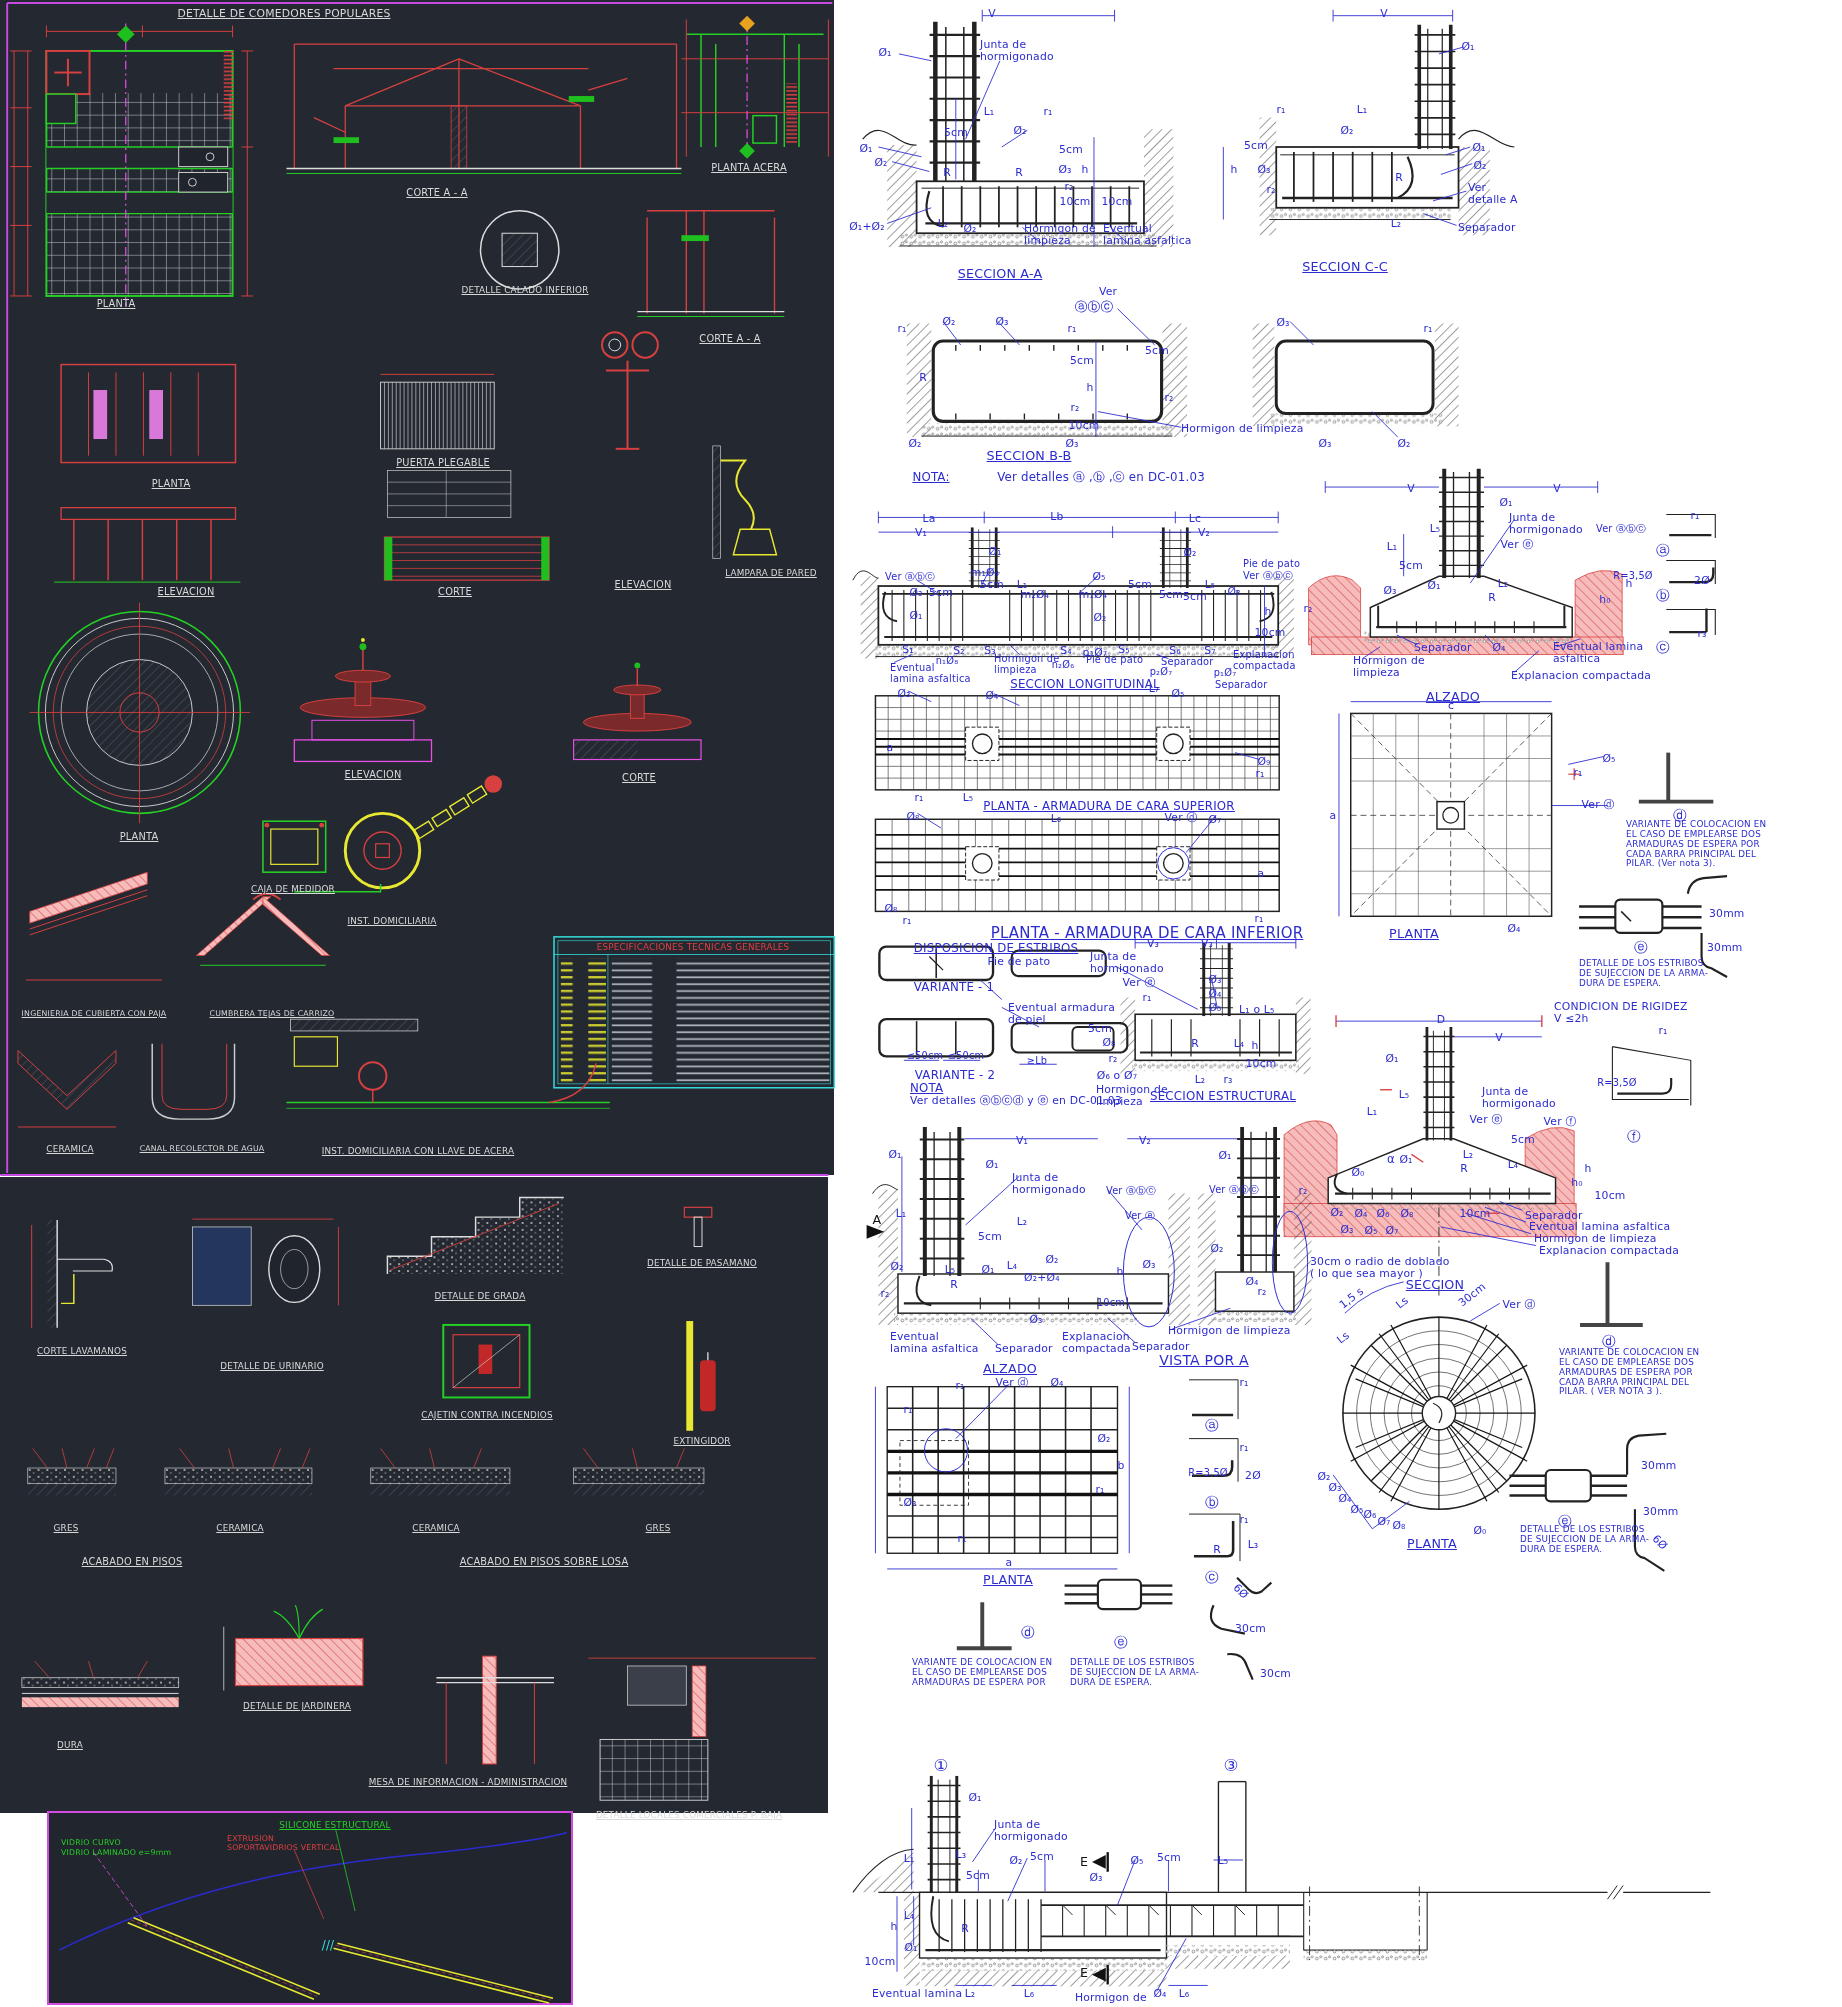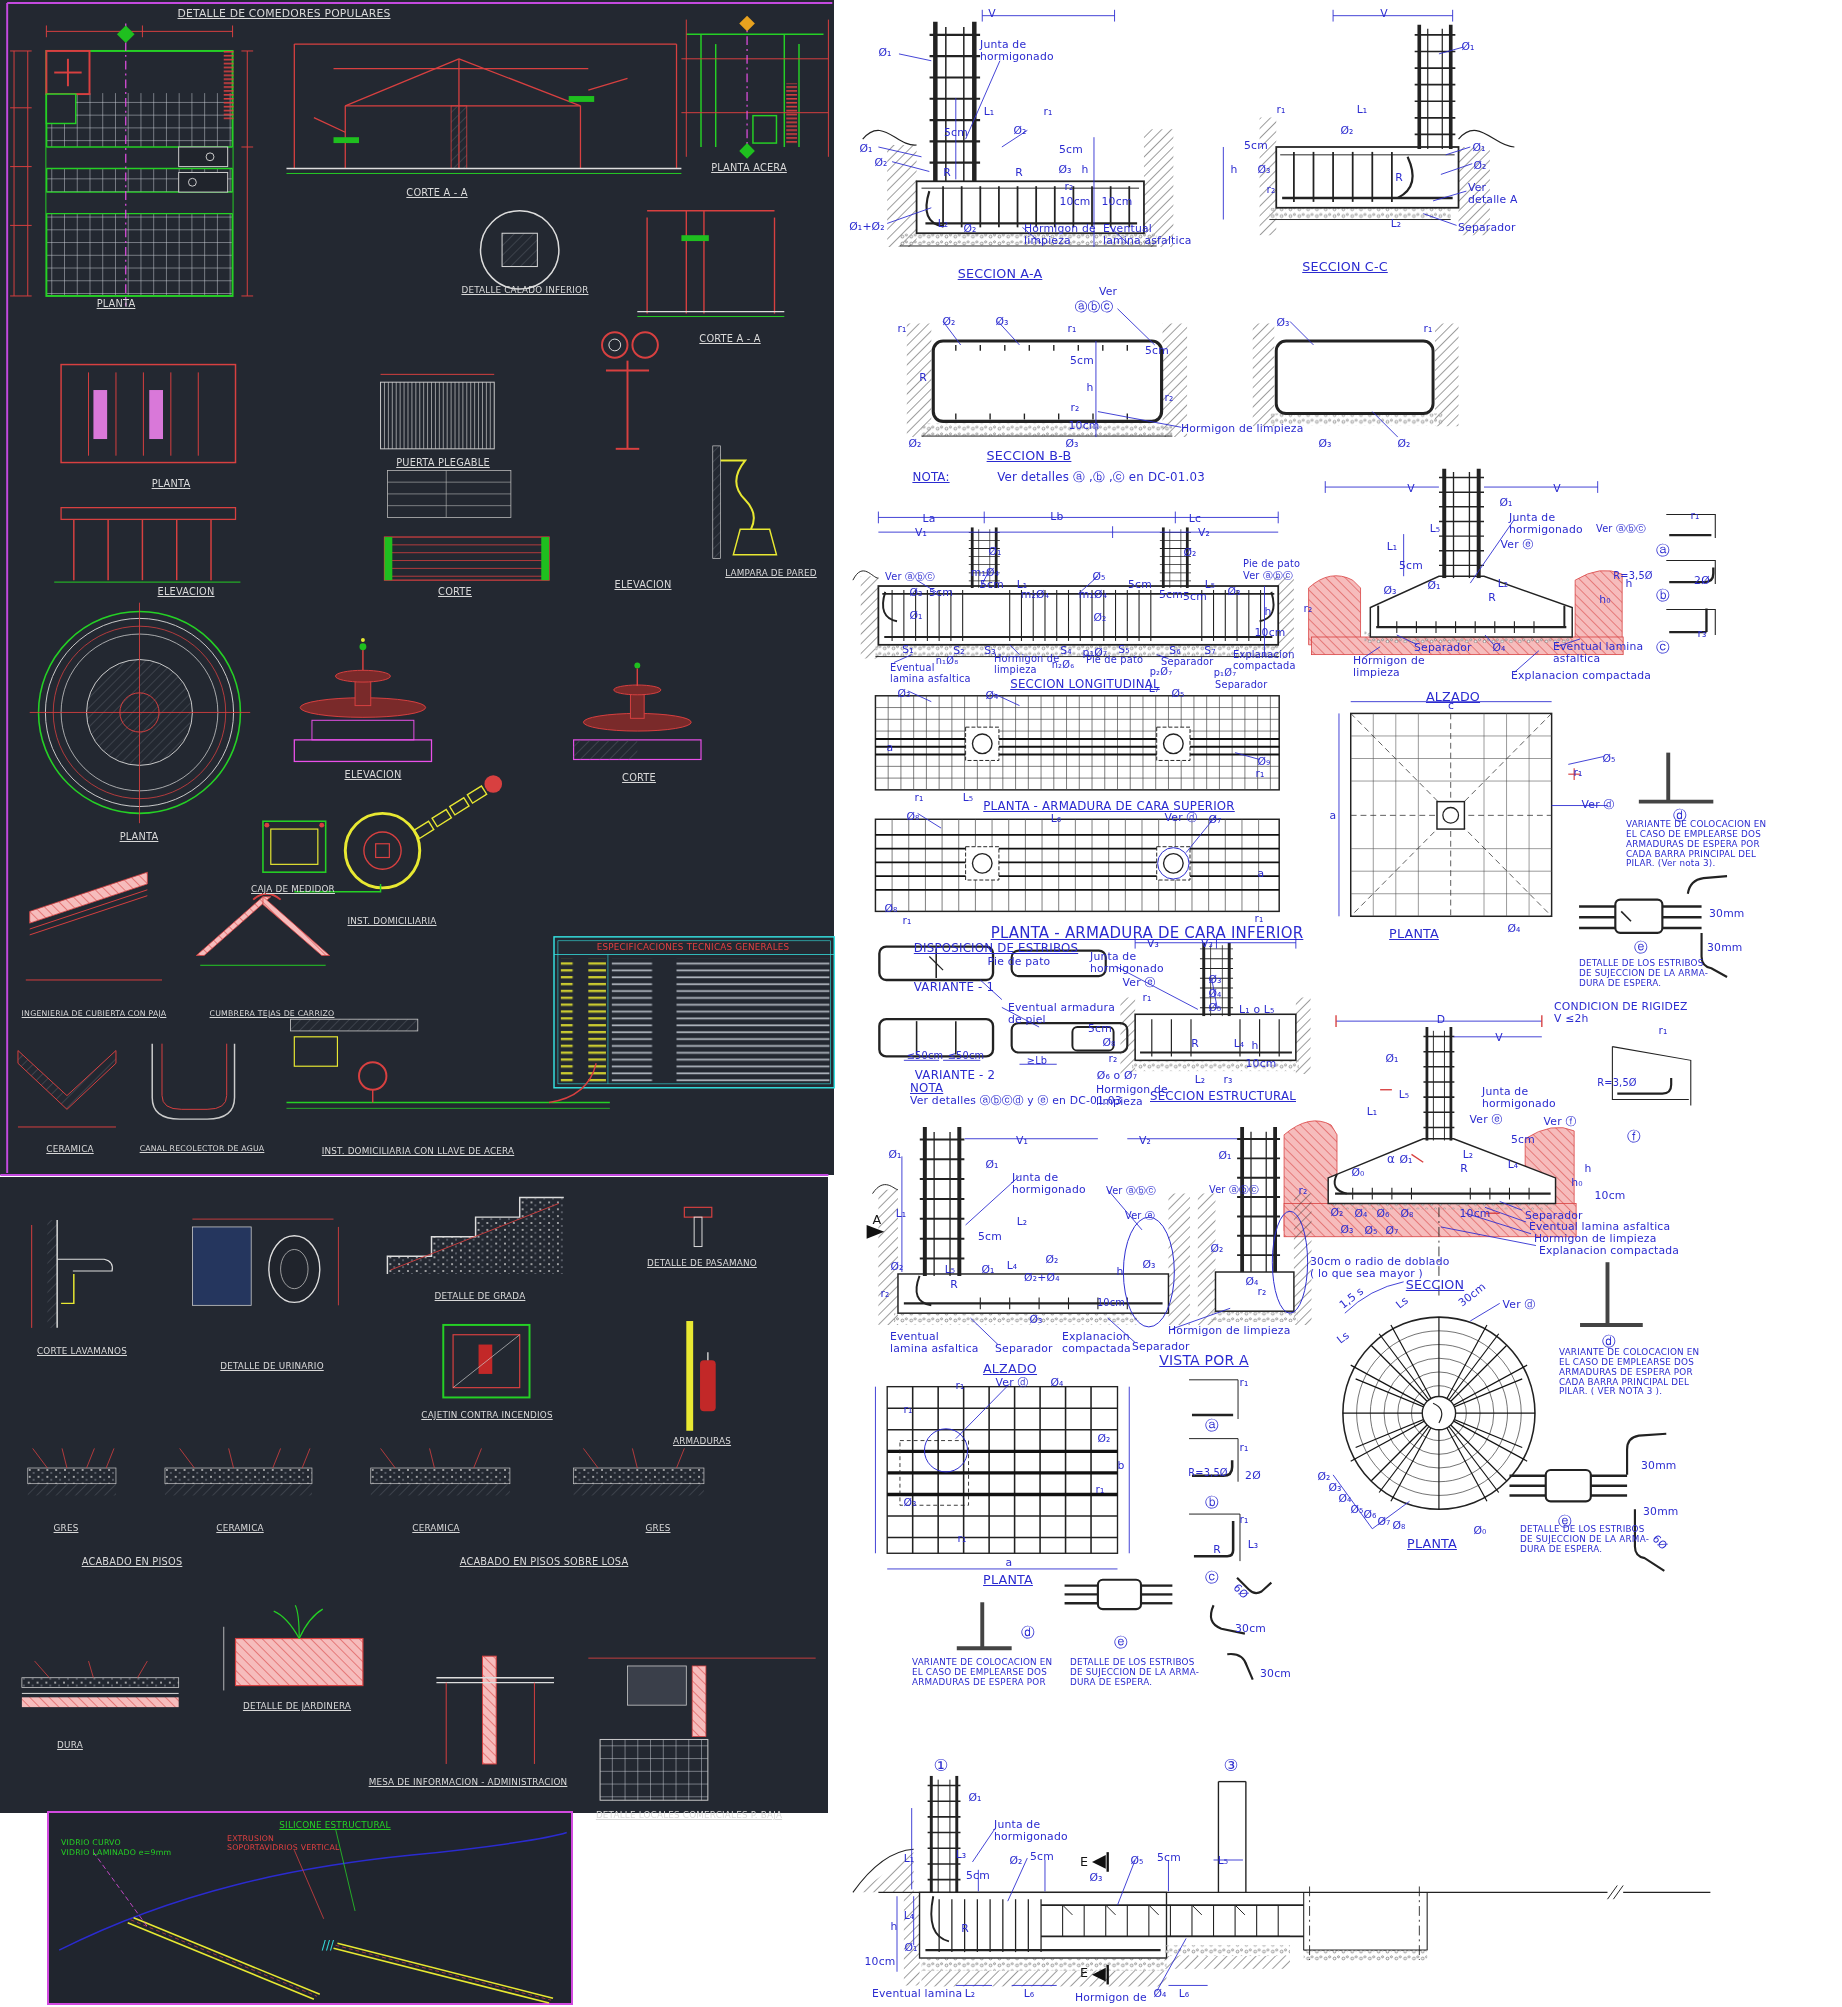--- a/index.html
+++ b/index.html
@@ -1550,21 +1550,21 @@
       <span class="ann c-w u" style="left: 272px; top: 1010px; font-size: 7.8px; transform: translateX(-50%);">CUMBRERA TEJAS DE CARRIZO</span>
       <span class="ann c-r" style="left: 693px; top: 943px; font-size: 8.8px; transform: translateX(-50%);">ESPECIFICACIONES TECNICAS GENERALES</span>
       <span class="ann c-w u" style="left: 70px; top: 1145px; font-size: 8.8px; transform: translateX(-50%);">CERAMICA</span>
       <span class="ann c-w u" style="left: 202px; top: 1145px; font-size: 7.8px; transform: translateX(-50%);">CANAL RECOLECTOR DE AGUA</span>
       <span class="ann c-w u" style="left: 418px; top: 1147px; font-size: 8.8px; transform: translateX(-50%);">INST. DOMICILIARIA CON LLAVE DE ACERA</span>
       <span class="ann c-w u" style="left: 82px; top: 1347px; font-size: 8.8px; transform: translateX(-50%);">CORTE LAVAMANOS</span>
       <span class="ann c-w u" style="left: 272px; top: 1362px; font-size: 8.8px; transform: translateX(-50%);">DETALLE DE URINARIO</span>
       <span class="ann c-w u" style="left: 480px; top: 1292px; font-size: 8.8px; transform: translateX(-50%);">DETALLE DE GRADA</span>
       <span class="ann c-w u" style="left: 702px; top: 1259px; font-size: 8.8px; transform: translateX(-50%);">DETALLE DE PASAMANO</span>
       <span class="ann c-w u" style="left: 487px; top: 1411px; font-size: 8.8px; transform: translateX(-50%);">CAJETIN CONTRA INCENDIOS</span>
-      <span class="ann c-w u" style="left: 702px; top: 1437px; font-size: 8.8px; transform: translateX(-50%);">ARMADURAS</span>
+      <span class="ann c-w u" style="left: 702px; top: 1437px; font-size: 8.8px; transform: translateX(-50%);">EXTINGIDOR</span>
       <span class="ann c-w u" style="left: 66px; top: 1524px; font-size: 8.8px; transform: translateX(-50%);">GRES</span>
       <span class="ann c-w u" style="left: 240px; top: 1524px; font-size: 8.8px; transform: translateX(-50%);">CERAMICA</span>
       <span class="ann c-w u" style="left: 436px; top: 1524px; font-size: 8.8px; transform: translateX(-50%);">CERAMICA</span>
       <span class="ann c-w u" style="left: 658px; top: 1524px; font-size: 8.8px; transform: translateX(-50%);">GRES</span>
       <span class="ann c-w u" style="left: 132px; top: 1557px; font-size: 9.8px; transform: translateX(-50%);">ACABADO EN PISOS</span>
       <span class="ann c-w u" style="left: 544px; top: 1557px; font-size: 9.8px; transform: translateX(-50%);">ACABADO EN PISOS  SOBRE LOSA</span>
       <span class="ann c-w u" style="left: 297px; top: 1702px; font-size: 8.8px; transform: translateX(-50%);">DETALLE DE JARDINERA</span>
       <span class="ann c-w u" style="left: 70px; top: 1741px; font-size: 8.8px; transform: translateX(-50%);">DURA</span>
       <span class="ann c-w u" style="left: 468px; top: 1778px; font-size: 8.8px; transform: translateX(-50%);">MESA DE INFORMACION - ADMINISTRACION</span>
       <span class="ann c-w u" style="left: 689px; top: 1811px; font-size: 8.8px; transform: translateX(-50%);">DETALLE LOCALES COMERCIALES P. BAJA</span>

